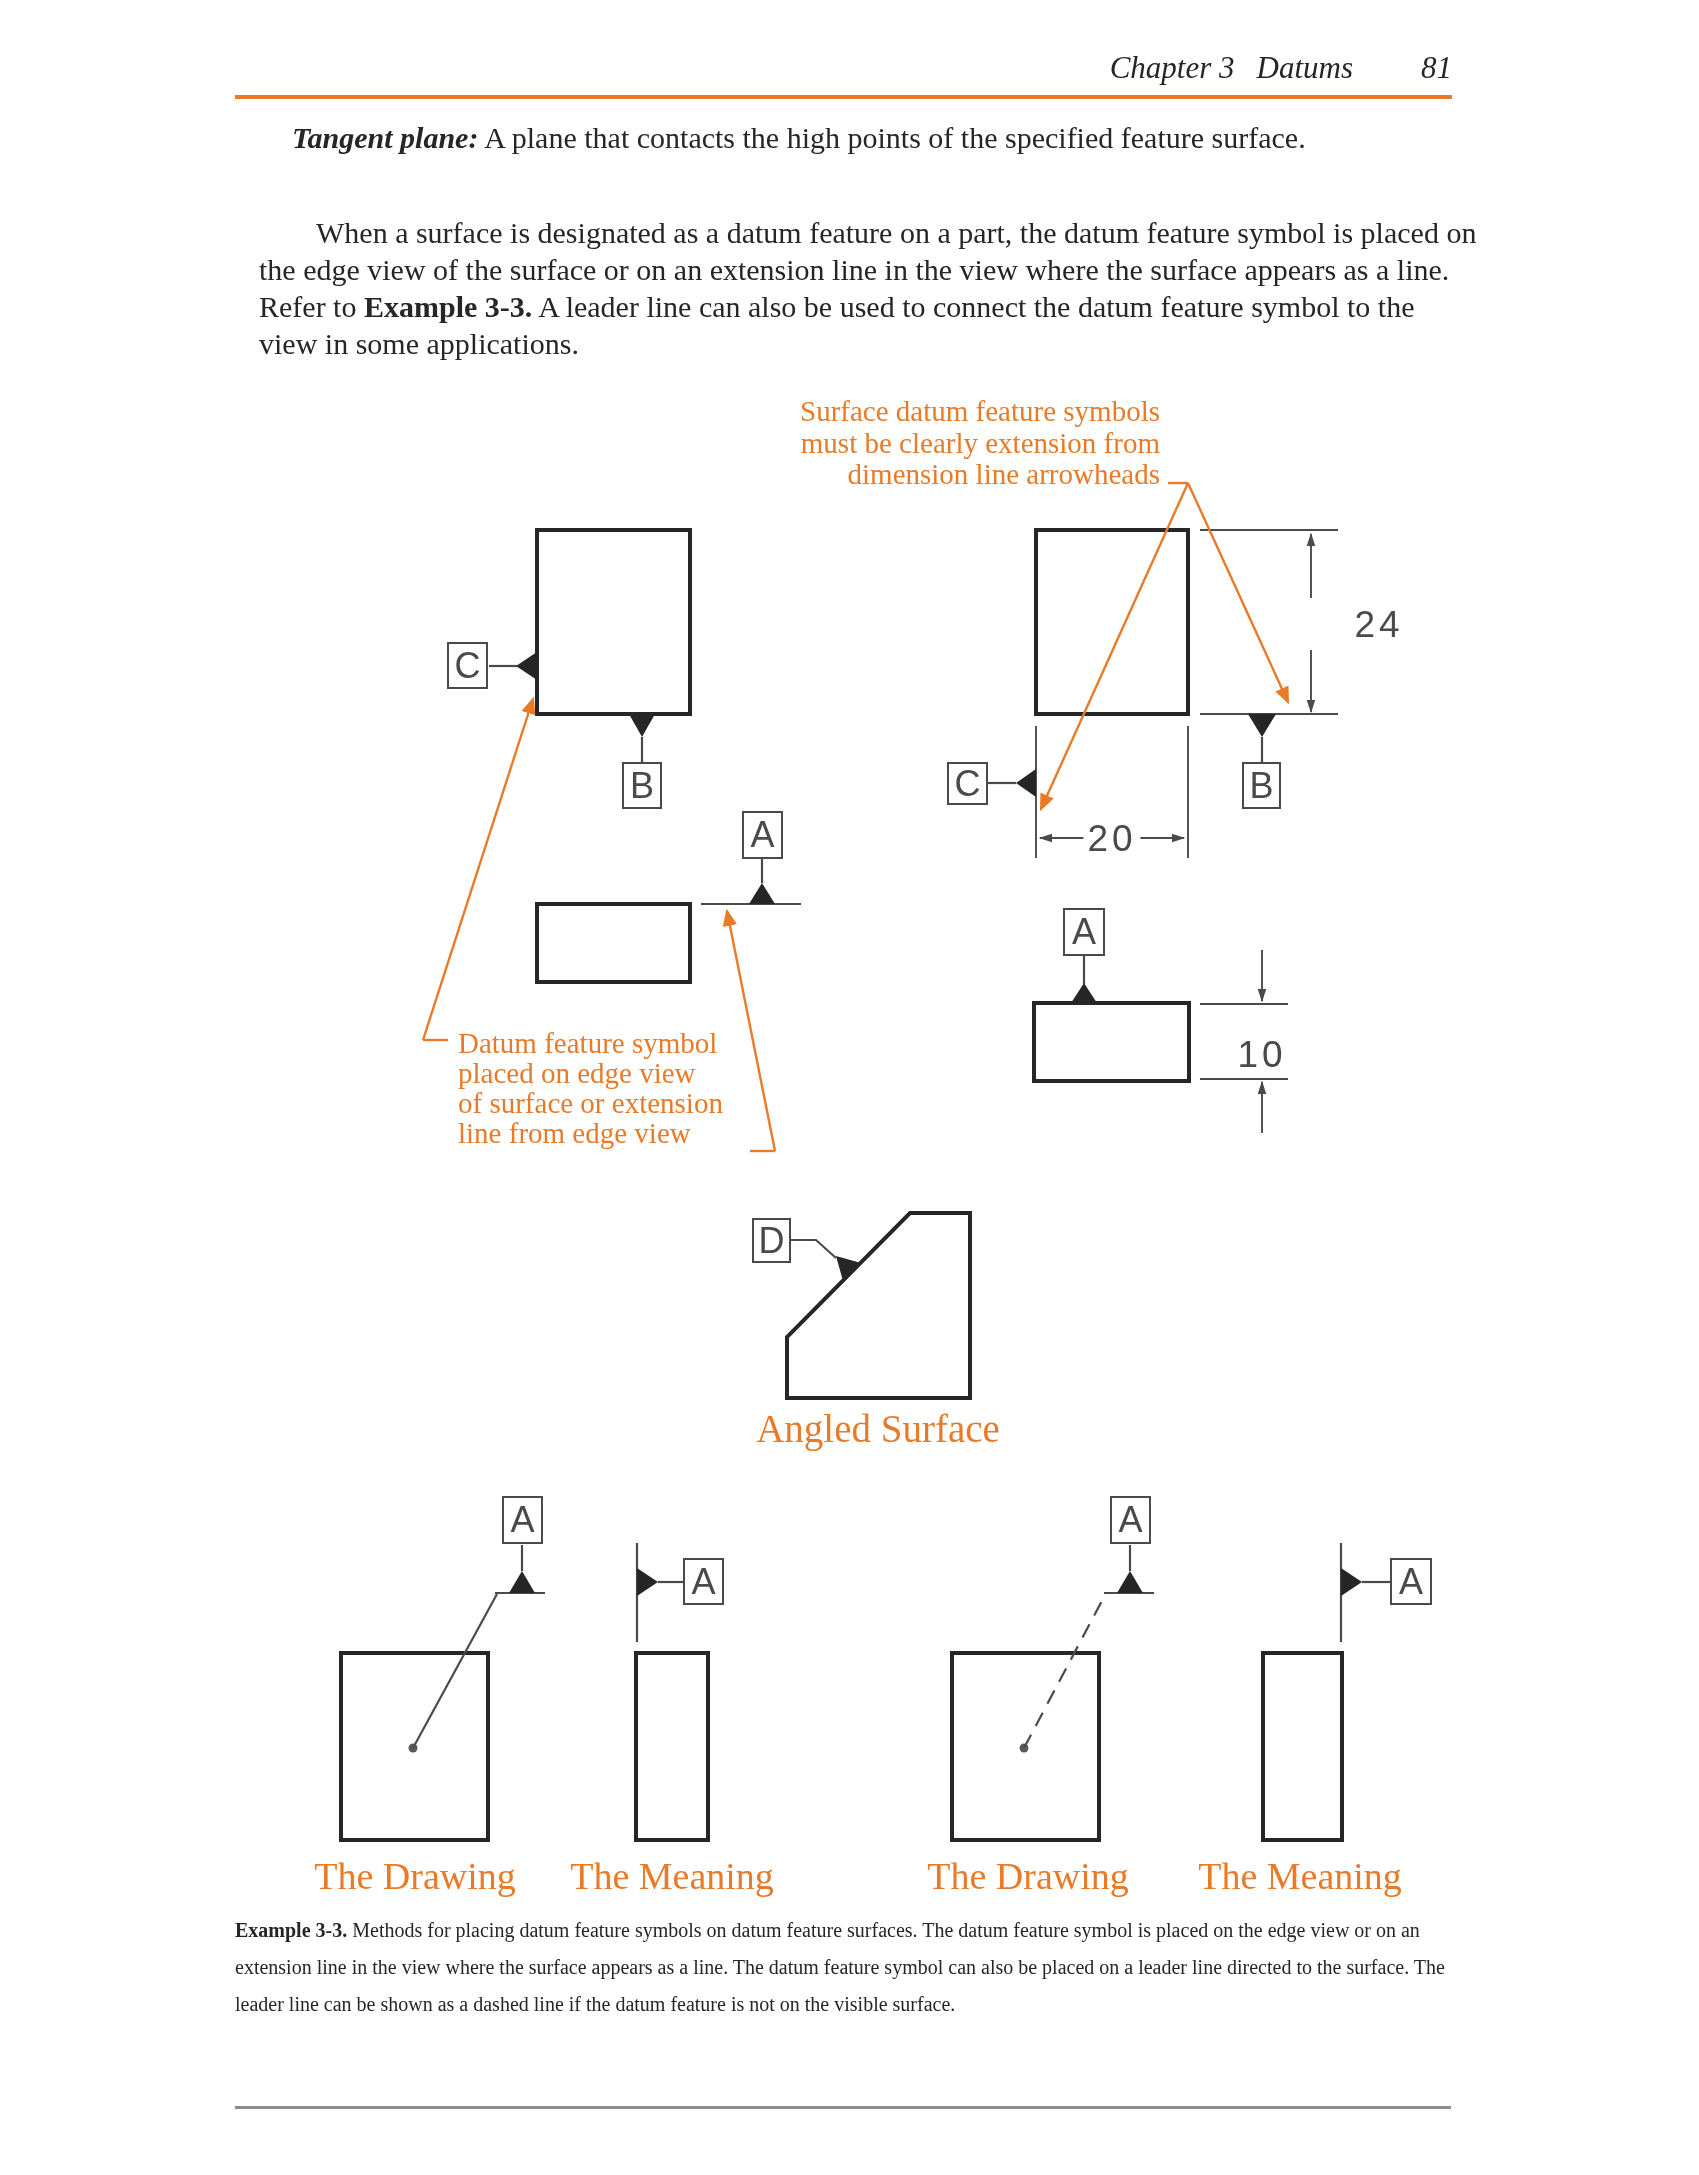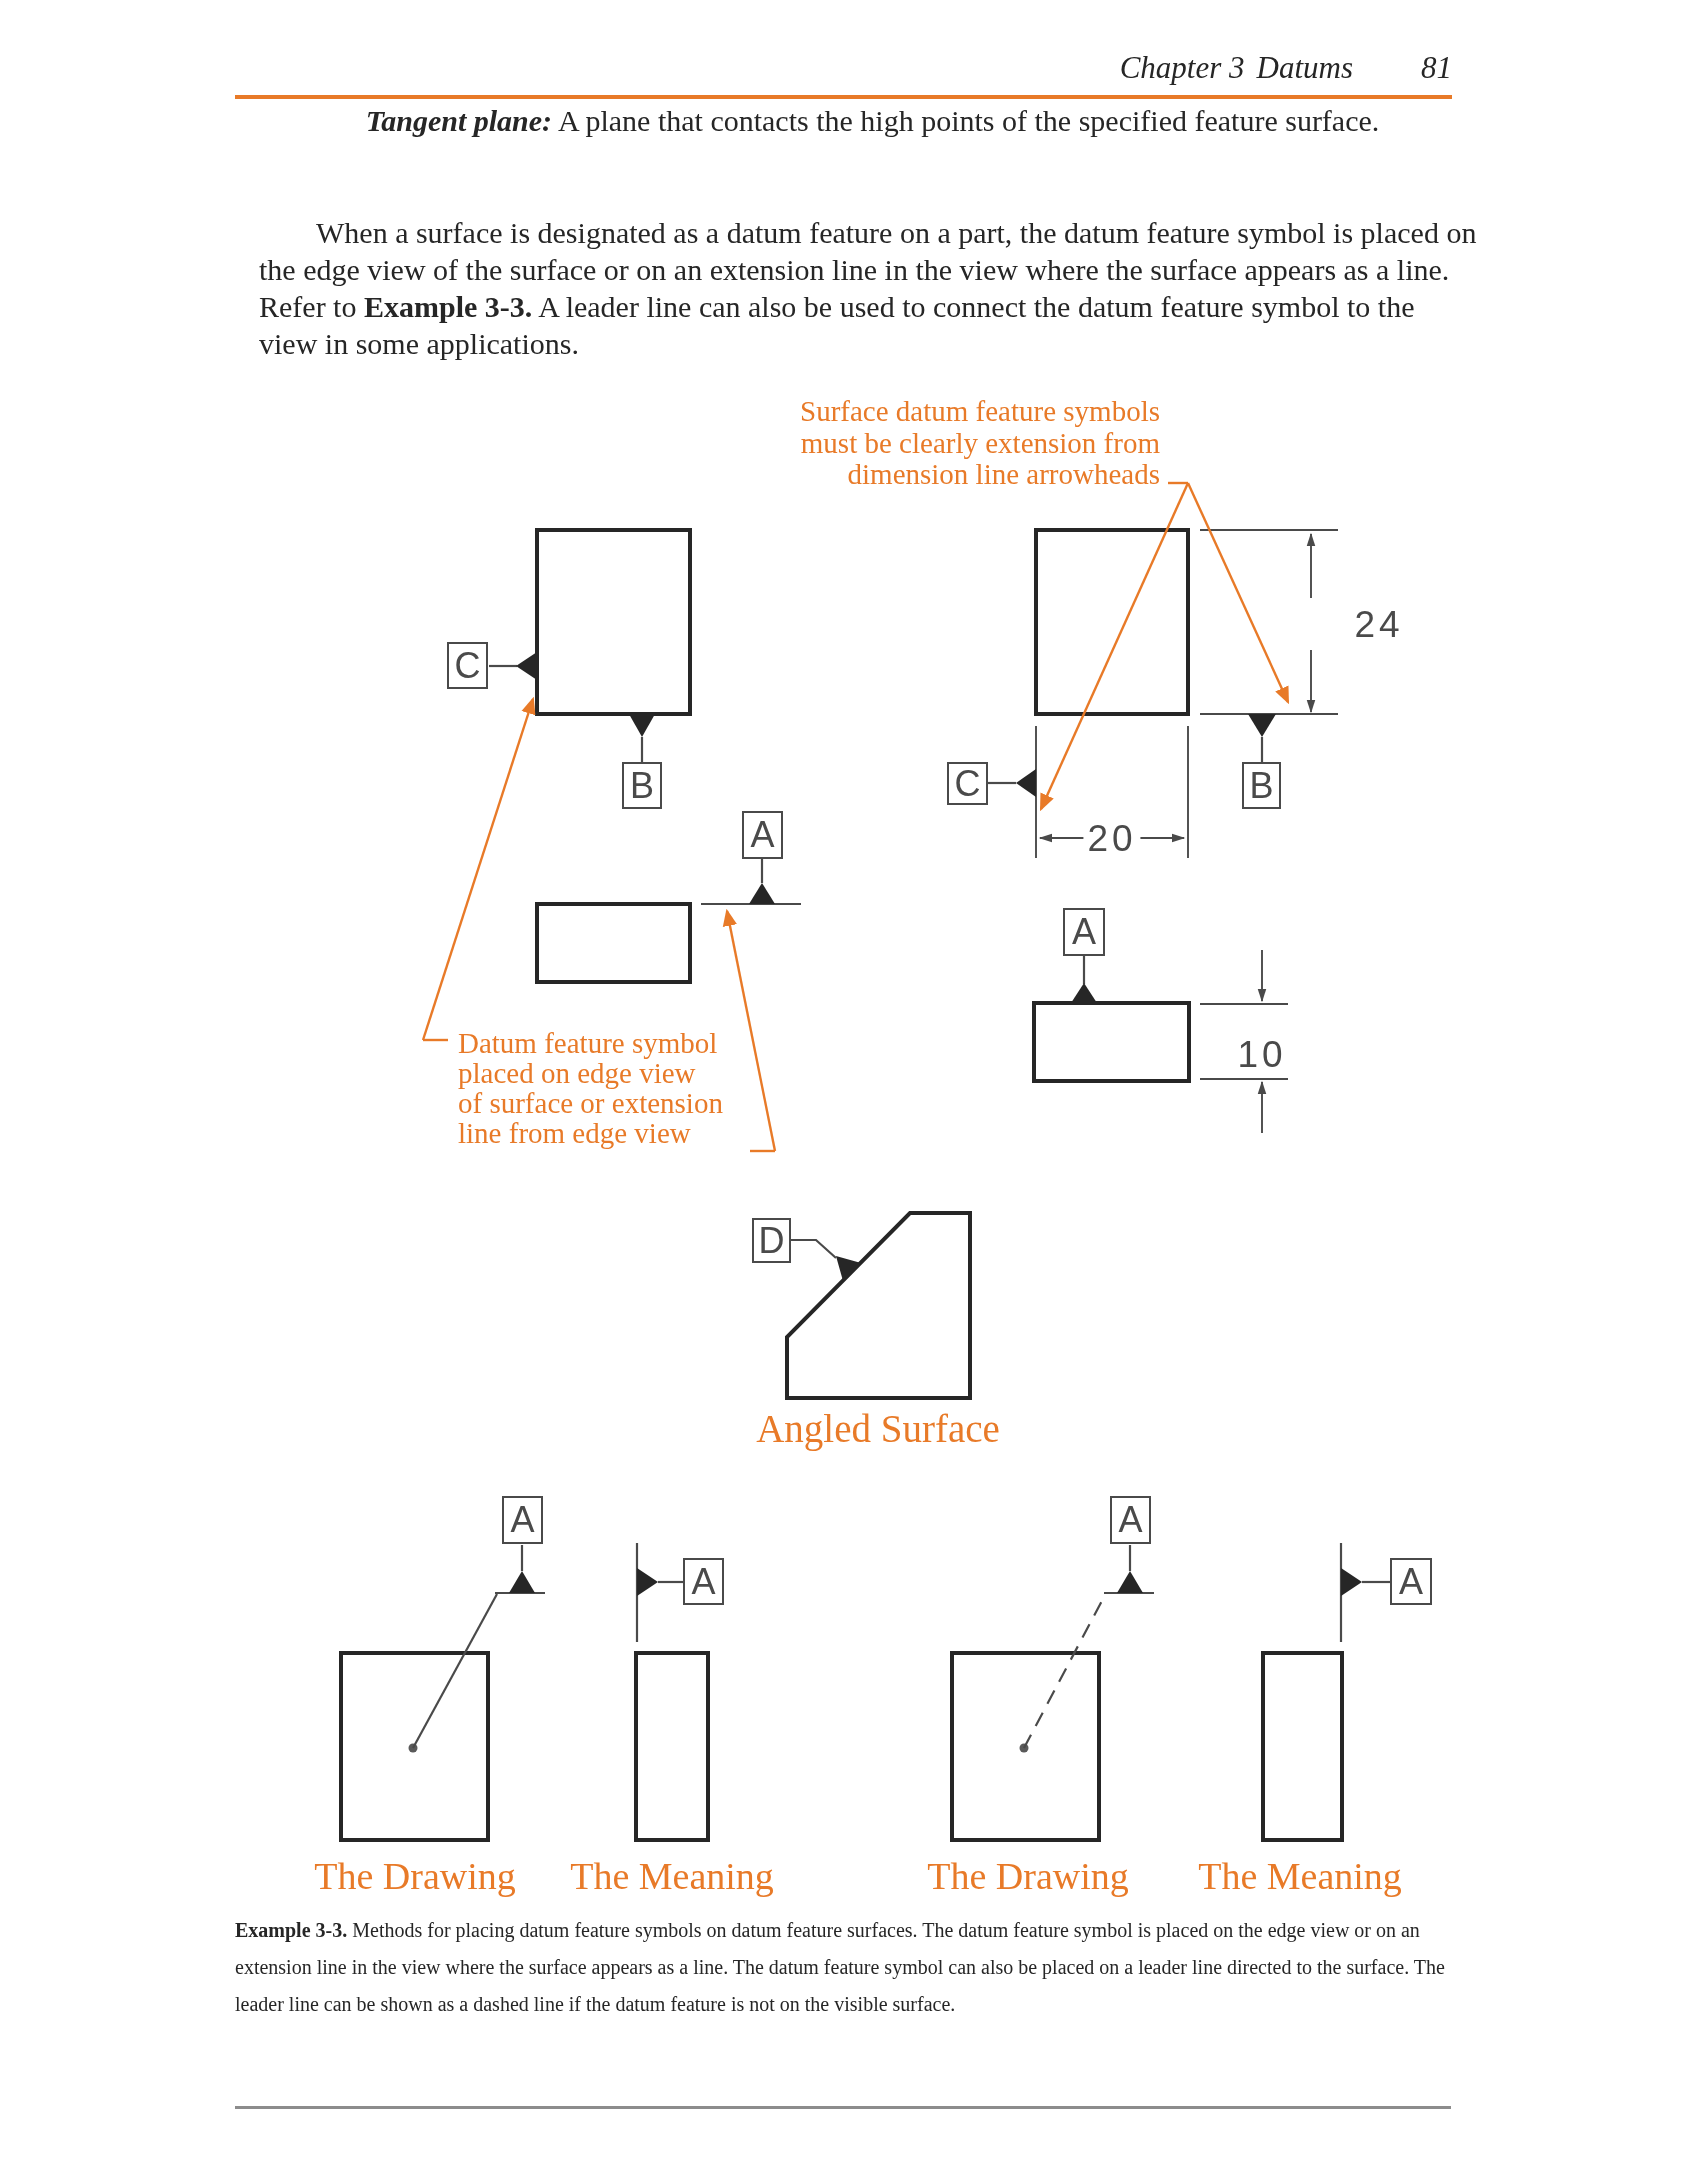--- a/index.html
+++ b/index.html
@@ -9,26 +9,26 @@
     --rule-gray:#8c8c8c;
   }
   html,body{margin:0;padding:0;background:#ffffff;}
   #page{
     position:relative;width:1699px;height:2175px;background:#ffffff;
     font-family:"Liberation Serif", serif;color:var(--ink);overflow:hidden;
   }
   .abs{position:absolute;}
   
   #header-block{top:50px;right:247px;font-style:italic;font-size:31px;white-space:nowrap;color:var(--ink);}
-  #header-block .sect{margin-left:12px;}
+  #header-block .sect{margin-left:22px;}
   #header-block .pg{margin-left:68px;}
   #header-rule{left:235px;top:95px;width:1217px;height:4px;background:var(--accent);}
   
   .bodytext{left:235px;width:1218px;font-size:30px;line-height:37px;text-align:left;color:var(--ink);}
-  #para1{top:102px;text-indent:57px;text-align:center;}
+  #para1{top:119px;text-indent:57px;}
   #para2{top:214px;text-indent:57px;margin-left:24px;}
   .lead-bi{font-weight:bold;font-style:italic;}
   .bold{font-weight:bold;}
   
   .orange-note{font-size:29px;line-height:31.5px;color:var(--accent);}
   #annotation-top{left:700px;top:396px;width:460px;text-align:right;}
   #annotation-left{left:458px;top:1028px;width:330px;text-align:left;line-height:30px;}
   
   .datum-box{
     position:absolute;box-sizing:border-box;border:2.5px solid var(--line-gray);

